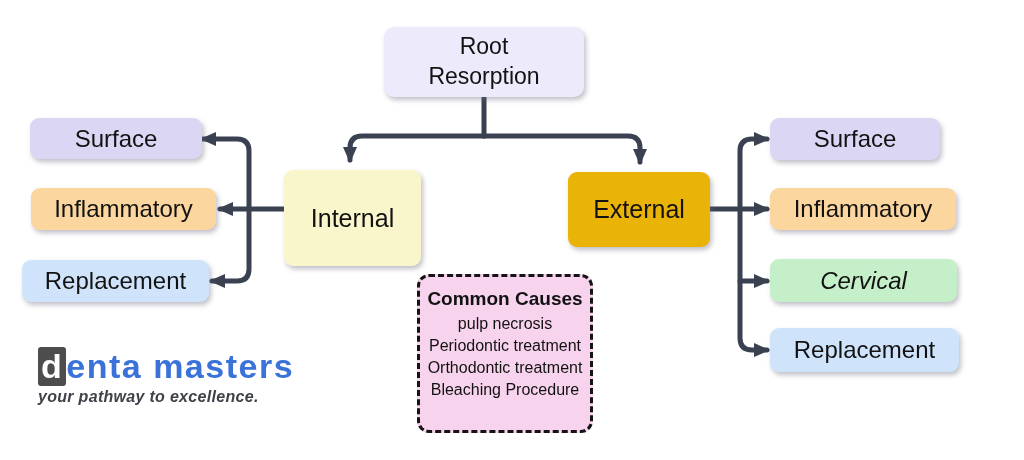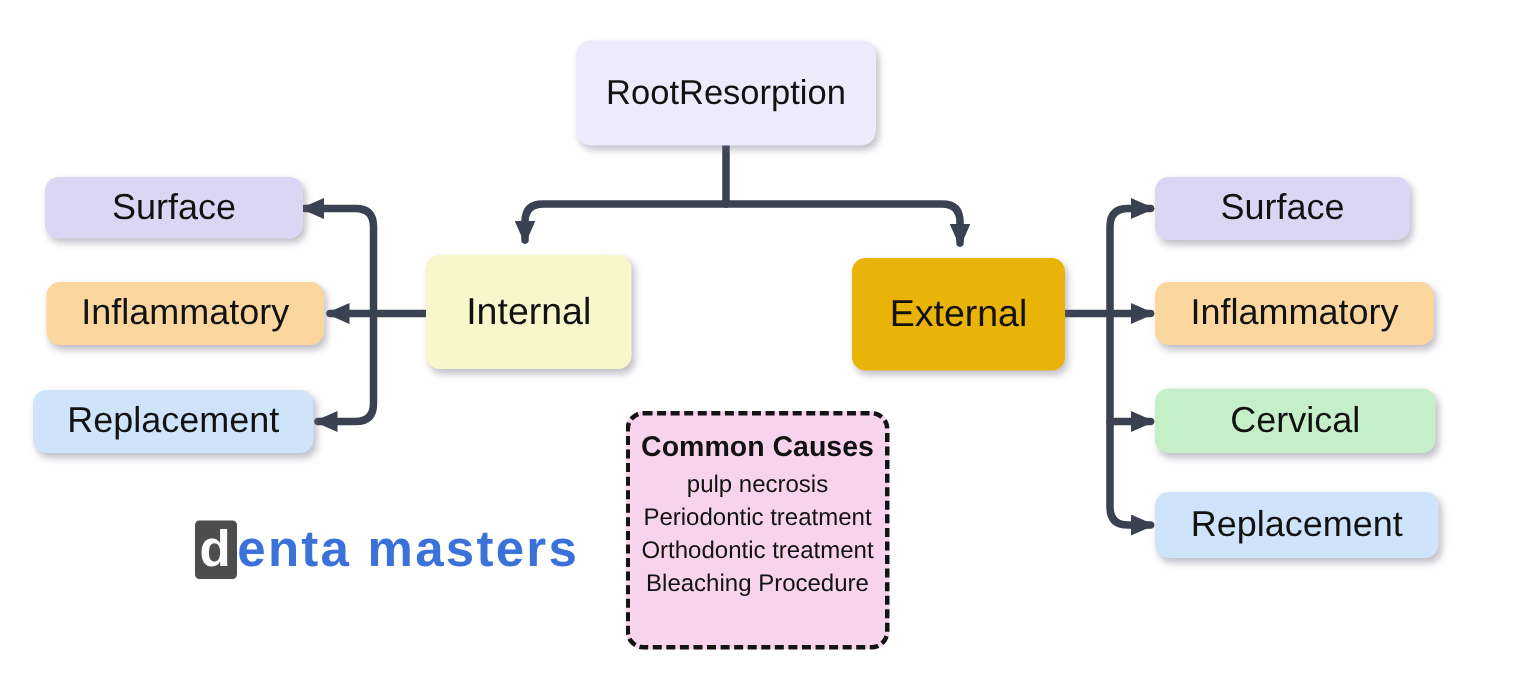--- a/index.html
+++ b/index.html
@@ -32,21 +32,21 @@
     text-align: center;
     border-radius: 9px;
     color: #121212;
     font-size: 24px;
     box-shadow: 2px 3px 5px rgba(105,105,125,0.42);
   }
   .node.root {
     border-radius: 10px;
     font-size: 23px;
     line-height: 1.3;
-    flex-direction: row;
+    flex-direction: column;
   }
   .node.branch { font-size: 25px; }
   .causes {
     position: absolute;
     border: 3px dashed #141414;
     border-radius: 12px;
     text-align: center;
     padding: 11px 6px 6px 6px;
     color: #121212;
   }
@@ -57,21 +57,21 @@
   }
   .causes .cause-item {
     font-size: 16px;
     line-height: 1.37;
   }
   .logo {
     position: absolute;
     left: 38px;
     top: 348px;
     width: 348px;
-    text-align: right;
+    text-align: left;
   }
   .logo .brand {
     font-size: 34px;
     font-weight: bold;
     color: #3B72D9;
     letter-spacing: 1.5px;
     line-height: 1.1;
   }
   .logo .brand::first-letter {
     background: #4d4d4d;
@@ -119,38 +119,39 @@
     <path class="line" d="M740 281 L767 281" marker-end="url(#arrow)"></path>
 
     <path class="line" d="M740 209 L740 338 Q740 350 752 350 L767 350" marker-end="url(#arrow)"></path>
   </svg>
 
   <div class="node root" style="left: 384px; top: 27px; width: 200px; height: 70px; background-color: rgb(236, 234, 251);">
     <div>Root</div>
     <div>Resorption</div>
   </div>
 
-  <div class="node branch" style="left: 284px; top: 170px; width: 137px; height: 76px; background-color: rgb(249, 246, 203);">Internal</div>
+  <div class="node branch" style="left: 284px; top: 170px; width: 137px; height: 96px; background-color: rgb(249, 246, 203);">Internal</div>
 
   <div class="node branch" style="left: 568px; top: 172px; width: 142px; height: 75px; background-color: #eab308;">External</div>
 
   <div class="node" style="left: 30px; top: 118px; width: 172px; height: 41px; background-color: rgb(218, 214, 244);">Surface</div>
   <div class="node" style="left: 31px; top: 188px; width: 185px; height: 42px; background-color: rgb(251, 214, 158);">Inflammatory</div>
   <div class="node" style="left: 22px; top: 260px; width: 187px; height: 42px; background-color: rgb(207, 228, 250);">Replacement</div>
 
   <div class="node" style="left: 770px; top: 118px; width: 170px; height: 42px; background-color: rgb(218, 214, 244);">Surface</div>
   <div class="node" style="left: 770px; top: 188px; width: 186px; height: 42px; background-color: rgb(251, 214, 158);">Inflammatory</div>
-  <div class="node" style="left: 770px; top: 259px; width: 187px; height: 43px; background-color: rgb(197, 239, 200);">Cervical</div>
+  <div class="node" style="left: 770px; top: 259px; width: 187px; height: 43px; background-color: rgb(197, 239, 200); font-style: italic;">Cervical</div>
   <div class="node" style="left: 770px; top: 328px; width: 189px; height: 44px; background-color: rgb(207, 228, 250);">Replacement</div>
 
   <div class="causes" style="left: 417px; top: 274px; width: 176px; height: 159px; background-color: rgb(248, 211, 238);">
     <div class="causes-title">Common Causes</div>
     <div class="cause-item">pulp necrosis</div>
     <div class="cause-item">Periodontic treatment</div>
     <div class="cause-item">Orthodontic treatment</div>
     <div class="cause-item">Bleaching Procedure</div>
   </div>
 
   <div class="logo">
     <div class="brand">denta masters</div>
+    <div class="tagline">your pathway to excellence.</div>
   </div>
 
 </div>
 
 </body></html>

